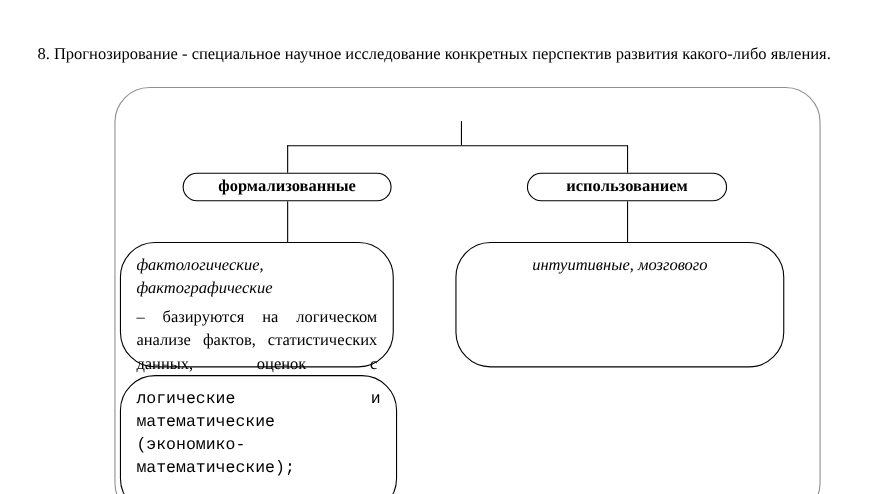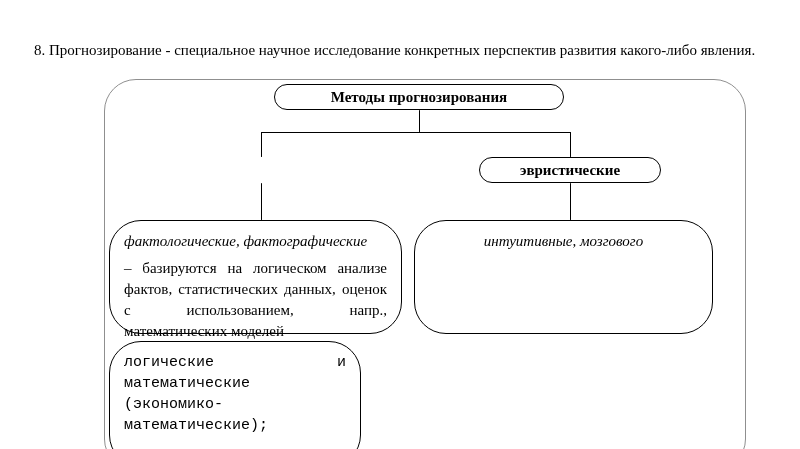--- a/index.html
+++ b/index.html
@@ -46,37 +46,37 @@
 </style>
 </head>
 <body>
 
 <div class="stage">
 
   <div class="heading">8. Прогнозирование - специальное научное исследование конкретных перспектив развития какого-либо явления.</div>
 
   <div class="frame"></div>
 
-  <div class="node" style="left:250px; top:60px; width:290px; height:26px;">
-    <span>Методы прогнозирования</span>
-  </div>
 
   <div class="vline" style="left:395px; top:86px; height:22px;"></div>
   <div class="hline" style="left:237px; top:108px; width:310px;"></div>
   <div class="vline" style="left:237px; top:108px; height:25px;"></div>
   <div class="vline" style="left:546px; top:108px; height:25px;"></div>
 
+  <div class="node" style="left:142px; top:133px; width:190px; height:26px;">
+    <span>формализованные</span>
+  </div>
   <div class="node" style="left:455px; top:133px; width:182px; height:26px;">
-    <span>эвристические</span>
+    <span>использованием</span>
   </div>
 
   <div class="vline" style="left:237px; top:159px; height:37px;"></div>
   <div class="vline" style="left:546px; top:159px; height:37px;"></div>
 
-  <div class="textbox" style="left:85px; top:196px; width:293px; height:114px;">
+  <div class="textbox" style="left:85px; top:196px; width:249px; height:114px;">
     <div class="lead lead-left">фактологические, фактографические</div>
     <div class="para">– базируются на логическом анализе фактов, статистических данных, оценок с использованием, напр., математических моделей</div>
   </div>
 
   <div class="textbox" style="left:390px; top:196px; width:299px; height:114px;">
     <div class="lead lead-center">интуитивные, мозгового</div>
   </div>
 
   <div class="textbox" style="left:85px; top:317px; width:252px; height:126px;font-family:Liberation Mono, monospace;">
     <div class="para">логические и математические (экономико-математические);</div>

